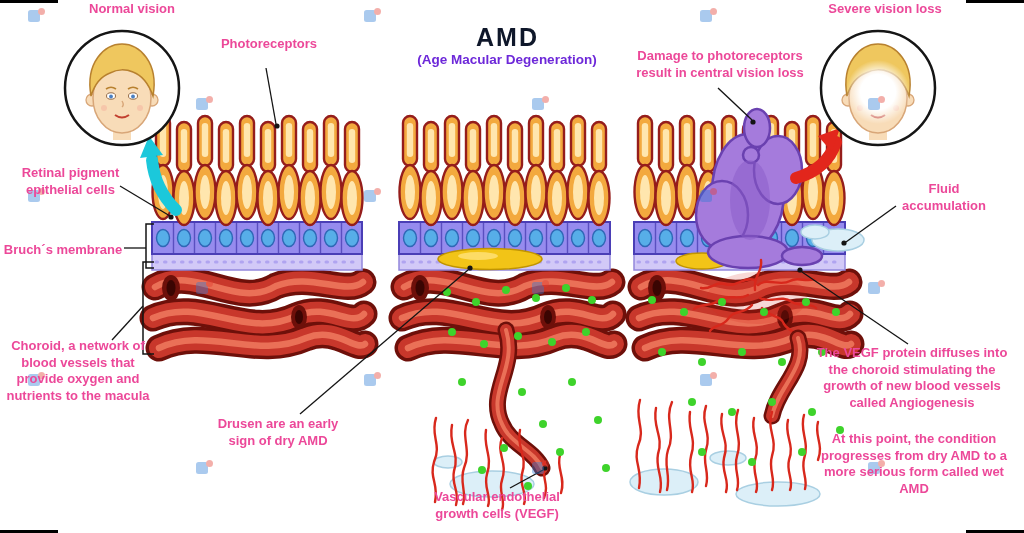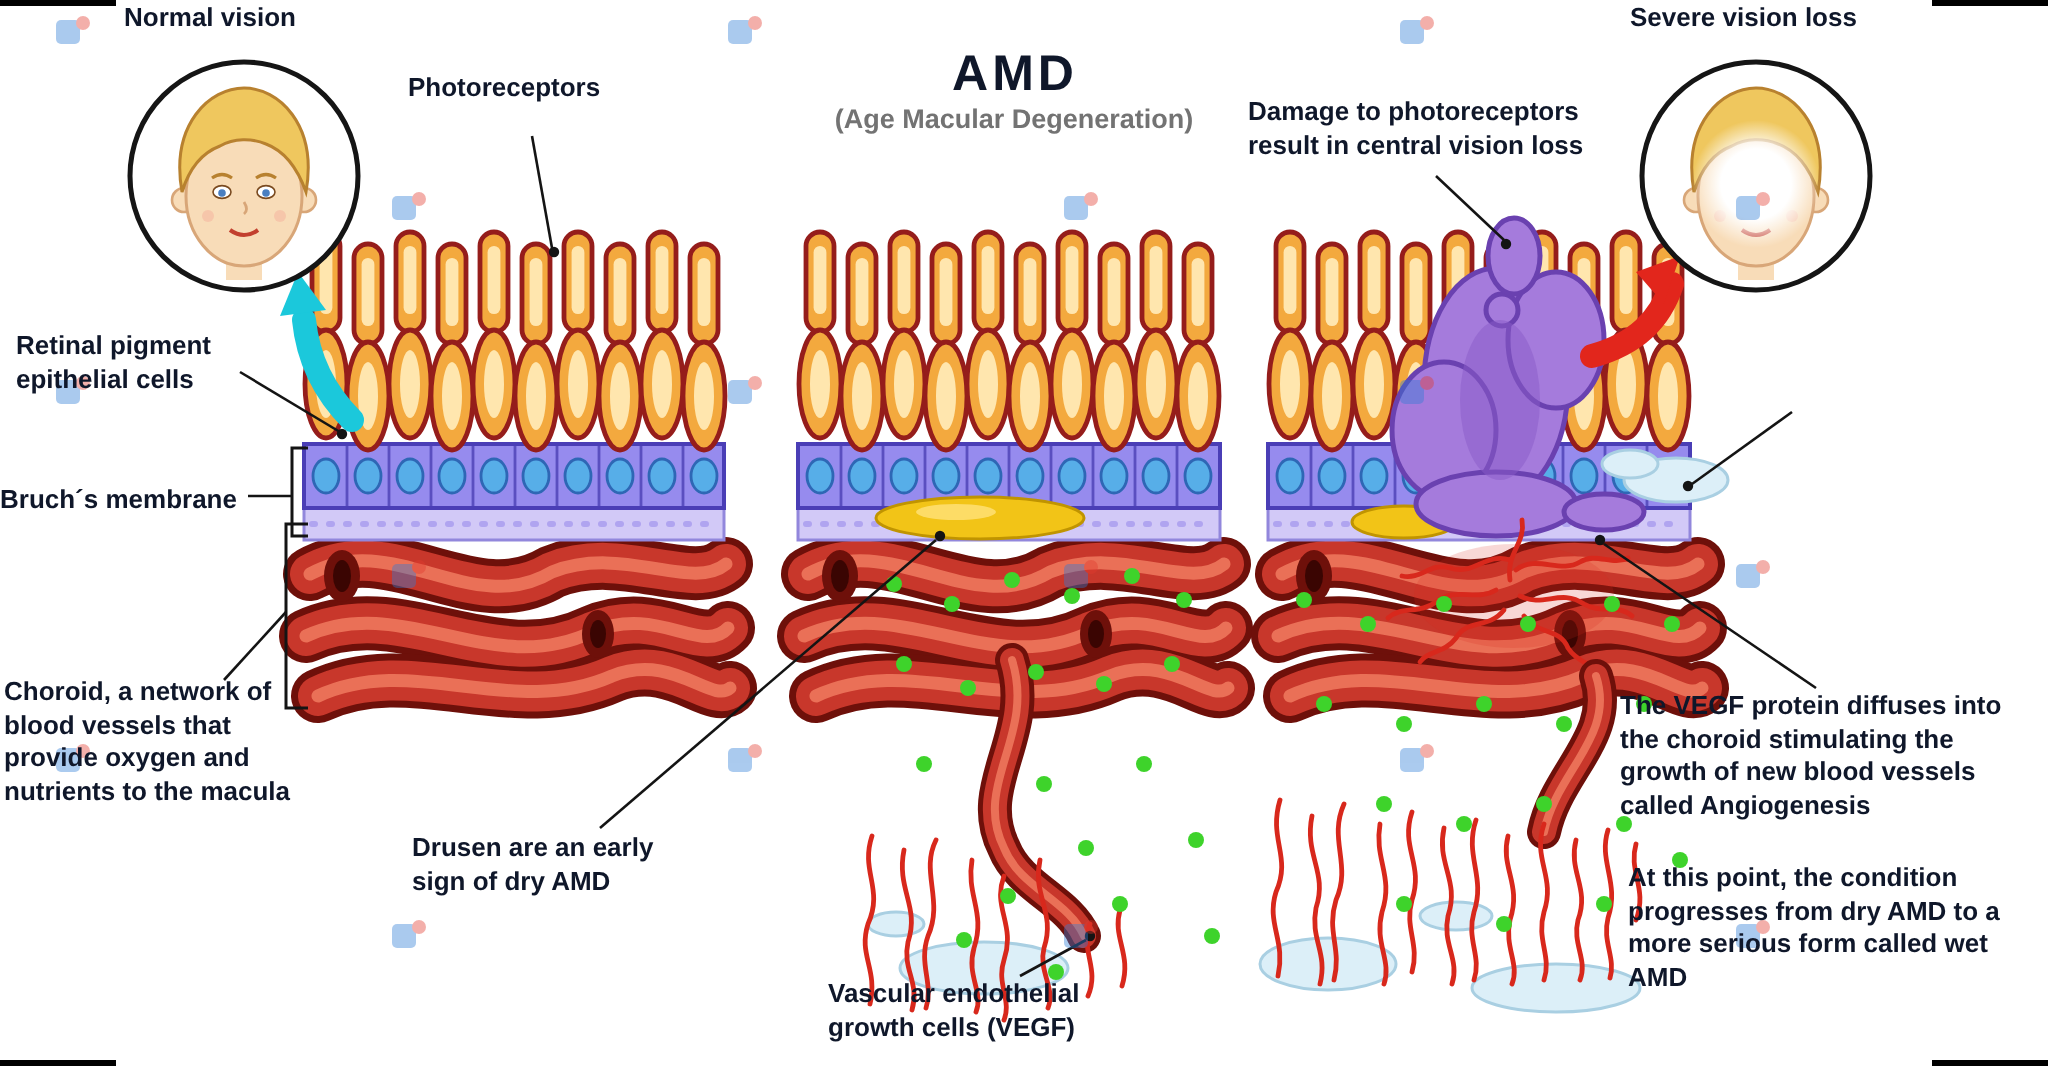--- a/index.html
+++ b/index.html
@@ -1,23 +1,23 @@
 <!DOCTYPE html>
 <html><head>
 <meta charset="utf-8">
 <style>
   html,body{margin:0;padding:0;background:#e9e9e9;}
   .stage{position:relative;width:1024px;height:533px;background:#ffffff;overflow:hidden;
          font-family:"Liberation Sans",sans-serif;}
   .stage svg{position:absolute;left:0;top:0;}
-  .lbl{position:absolute;font:600 13px/16.5px "Liberation Sans",sans-serif;color:#0f172a;
-       z-index:5;}
+  .lbl{position:absolute;font:600 13px/16.5px "Liberation Sans",sans-serif;color:#ec4899;
+       text-align:center;z-index:5;}
   .title-main{position:absolute;font:700 25px/26px "Liberation Sans",sans-serif;color:#0f172a;
        letter-spacing:2px;text-align:center;z-index:5;}
-  .title-sub{position:absolute;font:700 13.5px/16px "Liberation Sans",sans-serif;color:#737373;
+  .title-sub{position:absolute;font:700 13.5px/16px "Liberation Sans",sans-serif;color:#6d28d9;
        text-align:center;z-index:5;}
   
   .vo{stroke:#6E100A;stroke-width:27;fill:none;stroke-linecap:round}
   .vb{stroke:#C8372B;stroke-width:20;fill:none;stroke-linecap:round}
   .vh{stroke:#F07A5F;stroke-width:6.5;fill:none;stroke-linecap:round;opacity:.85}
   .vo2{stroke:#6E100A;stroke-width:17;fill:none;stroke-linecap:round}
   .vb2{stroke:#C8372B;stroke-width:12;fill:none;stroke-linecap:round}
   .vh2{stroke:#F07A5F;stroke-width:4;fill:none;stroke-linecap:round;opacity:.85}
   .tend{stroke:#D8281C;stroke-width:2.4;fill:none;stroke-linecap:round}
   .conn{stroke:#141414;stroke-width:1.3;fill:none}
@@ -360,16 +360,17 @@
   <div class="lbl" style="left:815px;top:1px;width:140px">Severe vision loss</div>
   <div class="lbl" style="left:204px;top:36px;width:130px">Photoreceptors</div>
   <div class="title-main" style="left:400px;top:24px;width:215px">AMD</div>
   <div class="title-sub" style="left:382px;top:52px;width:250px">(Age Macular Degeneration)</div>
   <div class="lbl" style="left:624px;top:48px;width:192px">Damage to photoreceptors result in central vision loss</div>
   <div class="lbl" style="left:8px;top:165px;width:125px">Retinal pigment epithelial cells</div>
   <div class="lbl" style="left:0px;top:242px;width:126px">Bruch´s membrane</div>
   <div class="lbl" style="left:2px;top:338px;width:152px">Choroid, a network of blood vessels that provide oxygen and nutrients to the macula</div>
   <div class="lbl" style="left:206px;top:416px;width:144px">Drusen are an early sign of dry AMD</div>
   <div class="lbl" style="left:414px;top:489px;width:166px">Vascular endothelial growth cells (VEGF)</div>
+  <div class="lbl" style="left:892px;top:181px;width:104px">Fluid accumulation</div>
   <div class="lbl" style="left:810px;top:345px;width:204px">The VEGF protein diffuses into the choroid stimulating the growth of new blood vessels called Angiogenesis</div>
   <div class="lbl" style="left:814px;top:431px;width:200px">At this point, the condition progresses from dry AMD to a more serious form called wet AMD</div>
 
 </div>
 
 </body></html>

